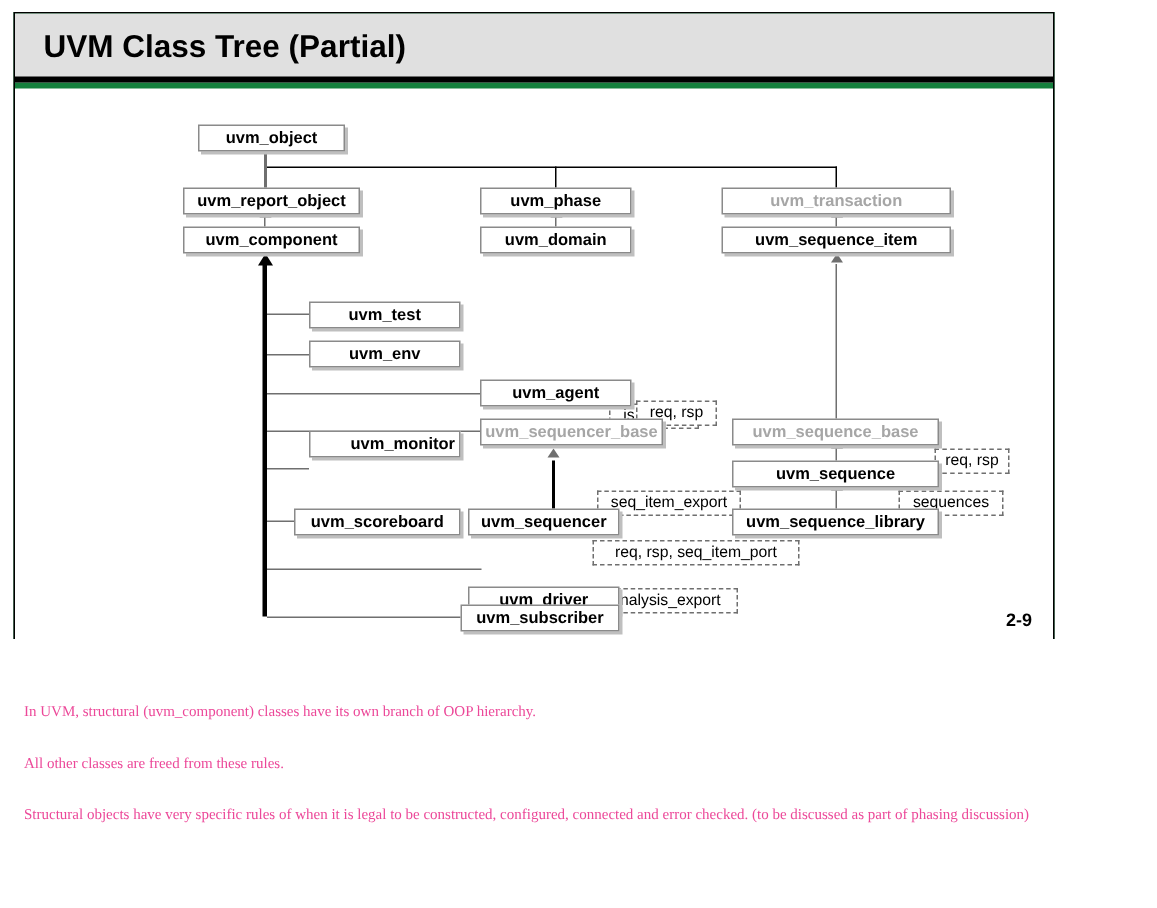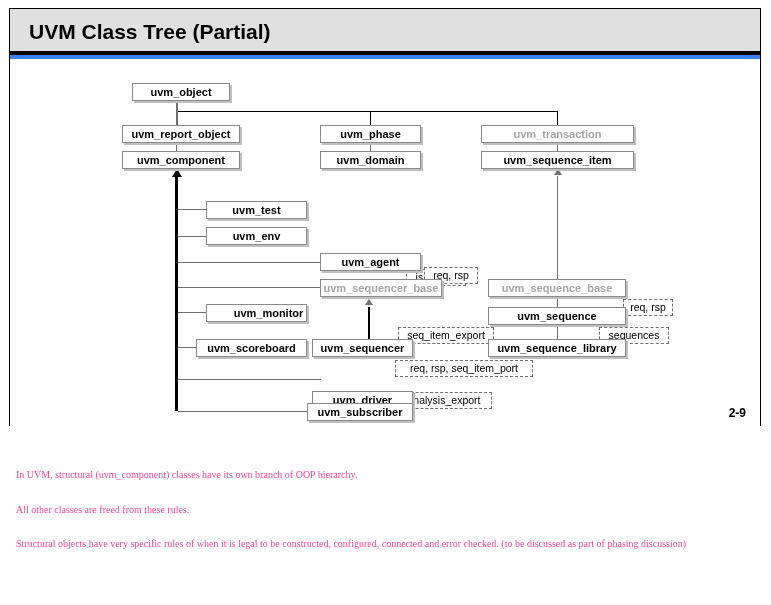--- a/index.html
+++ b/index.html
@@ -6,23 +6,23 @@
   body{
     width:771px;height:605px;
     background:#ffffff;
     font-family:"Liberation Sans", sans-serif;
     -webkit-font-smoothing:antialiased;
   }
   .page{position:relative;width:771px;height:605px;overflow:hidden;}
 
   
   .slide{
-    position:absolute;left:9px;top:8px;width:752px;height:418px;
+    position:absolute;left:9px;top:8px;width:694px;height:418px;
     border:1px solid #000;
-    background:#3b82f6;
+    background:#15803d;
     box-sizing:border-box;
     text-align:center;
   }
   .slide-title-bar{
     position:absolute;left:0;top:0;width:100%;height:46px;
     background:#e0e0e0;
     box-sizing:border-box;
     border-bottom:4px solid #000;
   }
   .slide-title{
@@ -176,21 +176,21 @@
         <div class="node" style="left:471px;top:92px;width:153px;height:18px;">uvm_sequence_item</div>
 
         <div class="node" style="left:196px;top:142px;width:101px;height:18px;">uvm_test</div>
 
         <div class="node" style="left:196px;top:168px;width:101px;height:18px;">uvm_env</div>
 
         <div class="node" style="left:310px;top:194px;width:101px;height:18px;">uvm_agent</div>
 
         <div class="node faded" style="left:310px;top:220px;width:122px;height:18px;">uvm_sequencer_base</div>
 
-        <div class="node" style="left:196px;top:245px;width:101px;height:18px;padding-left:24px;">uvm_monitor</div>
+        <div class="node" style="left:196px;top:228px;width:101px;height:18px;padding-left:24px;">uvm_monitor</div>
 
         <div class="node" style="left:186px;top:280px;width:111px;height:18px;">uvm_scoreboard</div>
 
         <div class="node" style="left:302px;top:280px;width:101px;height:18px;">uvm_sequencer</div>
 
         <div class="node" style="left:302px;top:312px;width:101px;height:18px;margin-top:20px;">uvm_driver</div>
 
         <div class="node" style="left:297px;top:344px;width:106px;height:18px;">uvm_subscriber</div>
 
         <div class="node faded" style="left:478px;top:220px;width:138px;height:18px;">uvm_sequence_base</div>

